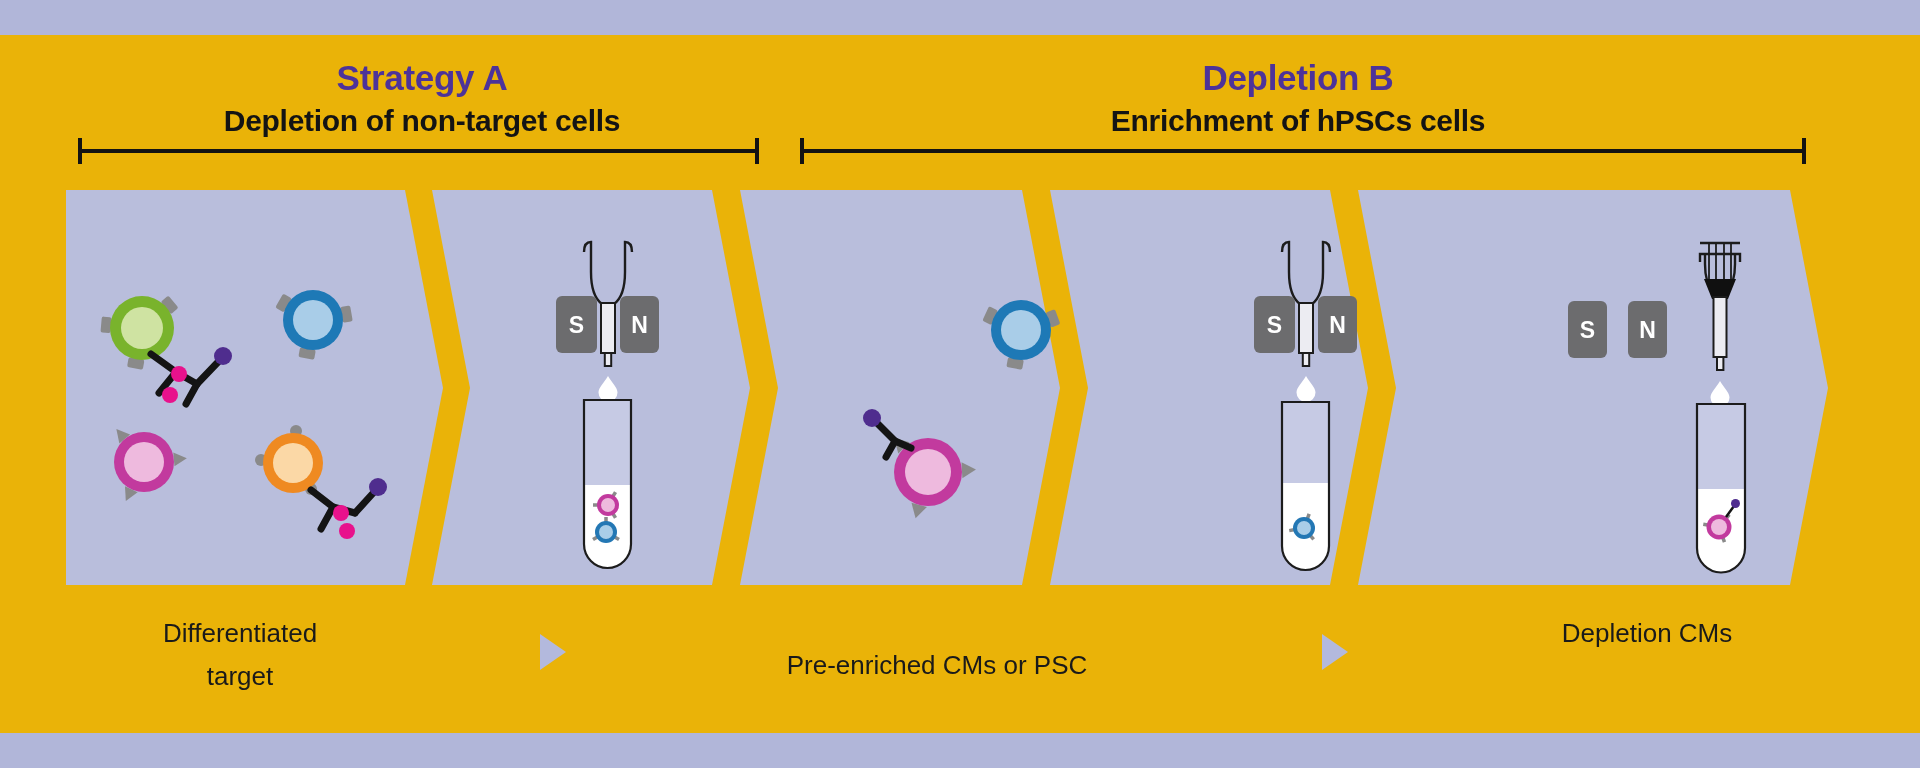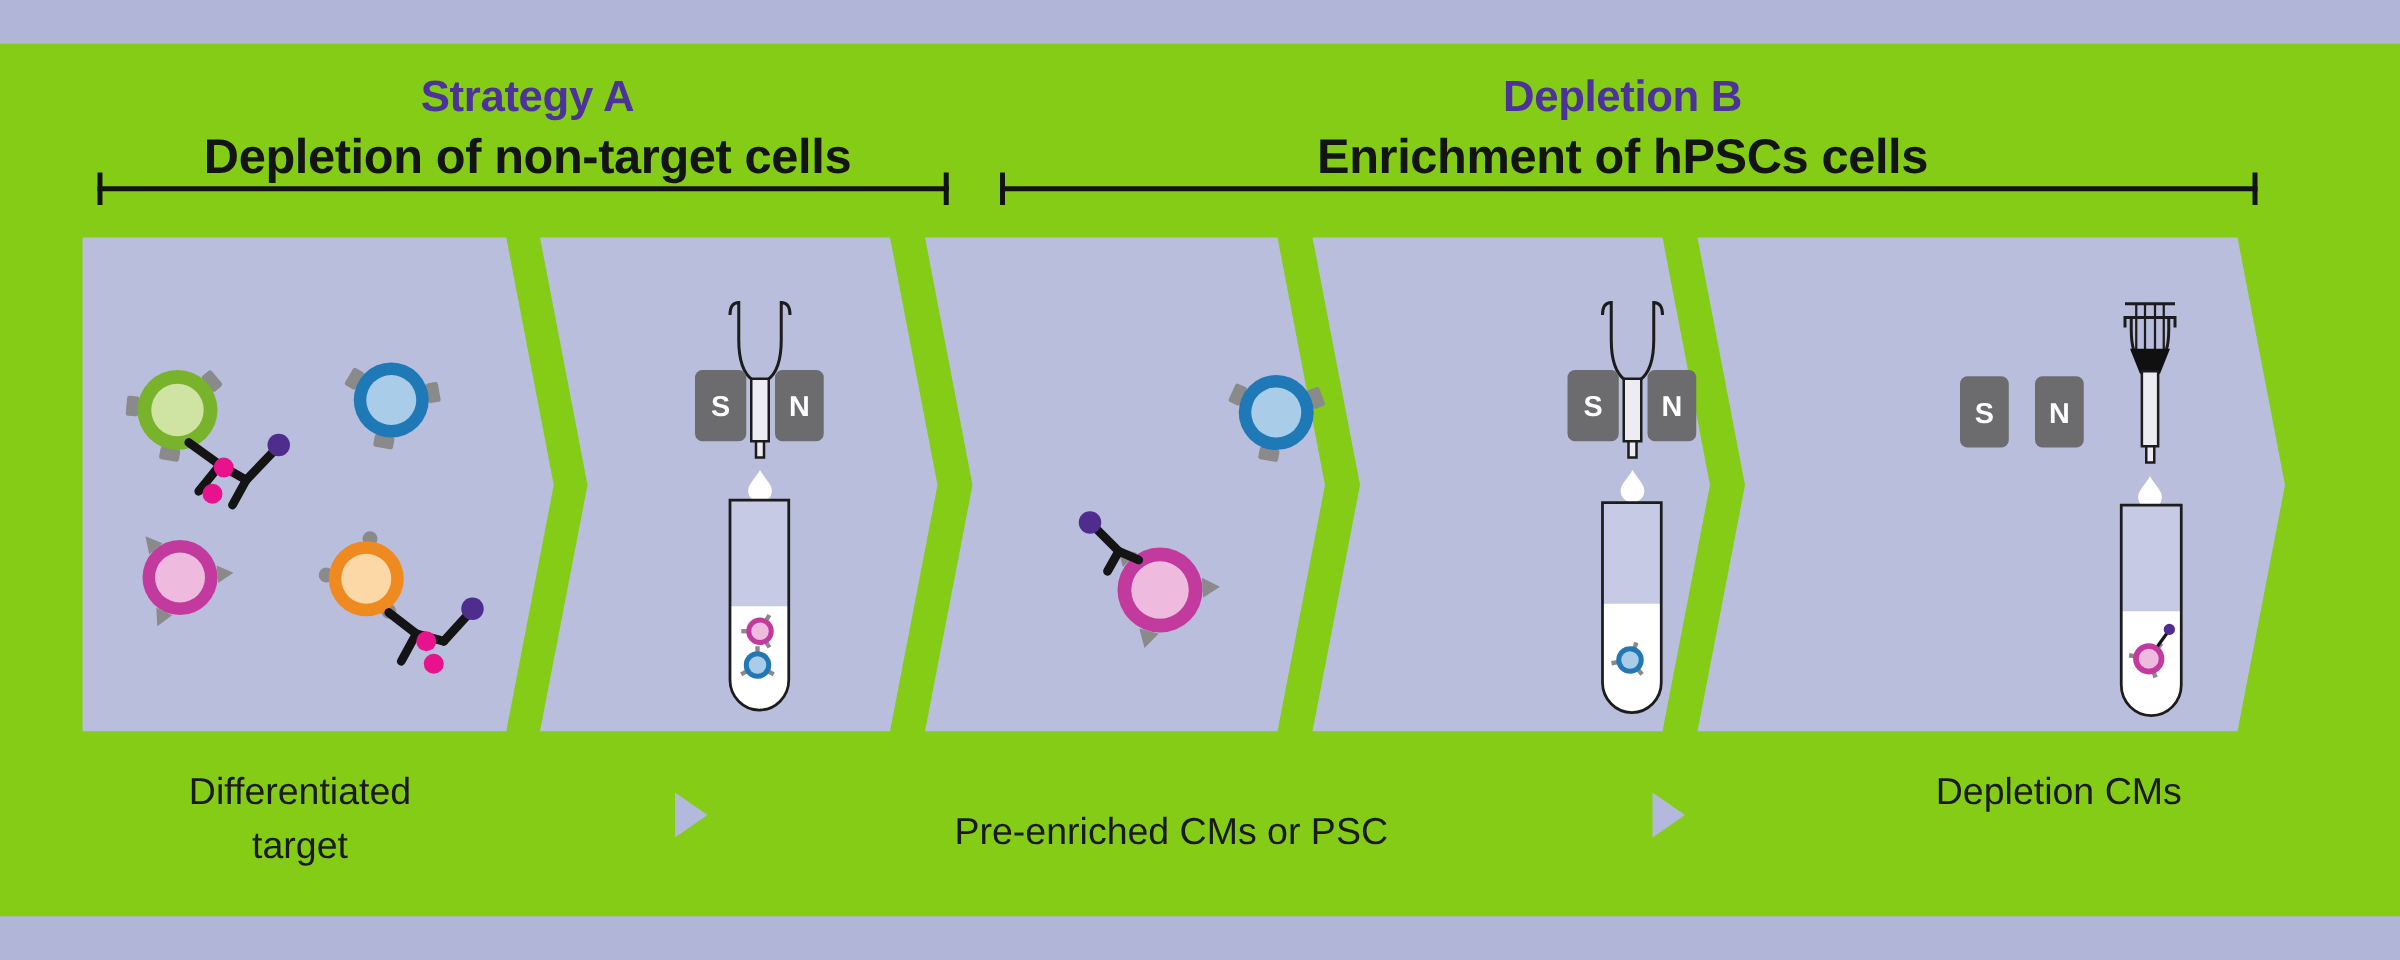--- a/index.html
+++ b/index.html
@@ -1,38 +1,38 @@
 <!DOCTYPE html>
 <html><head>
 <meta charset="utf-8">
 <style>
   html,body{margin:0;padding:0;background:#ffffff;}
   .stage{
     position:relative;width:1920px;height:768px;overflow:hidden;
-    background:#84cc16;
+    background:#eab308;
     font-family:"Liberation Sans", sans-serif;
   }
   .band{position:absolute;left:0;width:1920px;height:35px;background:#b1b6d9;}
   .band.top{top:0;}
   .band.bottom{bottom:0;}
   .heading{position:absolute;transform:translateX(-50%);white-space:nowrap;font-weight:700;letter-spacing:-0.3px;}
   .strategy-title{top:58px;font-size:35px;color:#4d3399;}
-  .strategy-sub{top:104px;font-size:39px;color:#141414;}
+  .strategy-sub{top:104px;font-size:30px;color:#141414;}
   .pos-a{left:422px;}
   .pos-b{left:1298px;}
   .bracket{position:absolute;top:149px;height:4px;background:#131313;}
   .bracket::before,.bracket::after{content:"";position:absolute;top:-11px;width:4px;height:26px;background:#131313;}
   .bracket::before{left:0;}
   .bracket::after{right:0;}
   .bracket-a{left:78px;width:681px;}
   .bracket-b{left:800px;width:1006px;}
   .scene{position:absolute;left:0;top:0;width:1920px;height:768px;}
   .step-label{
     position:absolute;top:612px;transform:translateX(-50%);
-    text-align:center;font-size:30px;line-height:43px;color:#1a1a1a;white-space:nowrap;
+    text-align:center;font-size:26px;line-height:43px;color:#1a1a1a;white-space:nowrap;
   }
   .label-1{left:240px;}
   .label-3{left:937px;margin-top:32px;}
   .label-5{left:1647px;}
   .magnet-letter{font-family:"Liberation Sans",sans-serif;font-size:23px;font-weight:700;fill:#ffffff;text-anchor:middle;}
   .panel{fill:#b9bedc;}
   .stub{fill:#8a8a8a;}
   .spike{fill:#8a8a8a;}
   .ab{stroke:#141414;stroke-width:7;fill:none;stroke-linecap:round;stroke-linejoin:round;}
   .ministub{stroke:#8a8a8a;stroke-width:3.5;}

